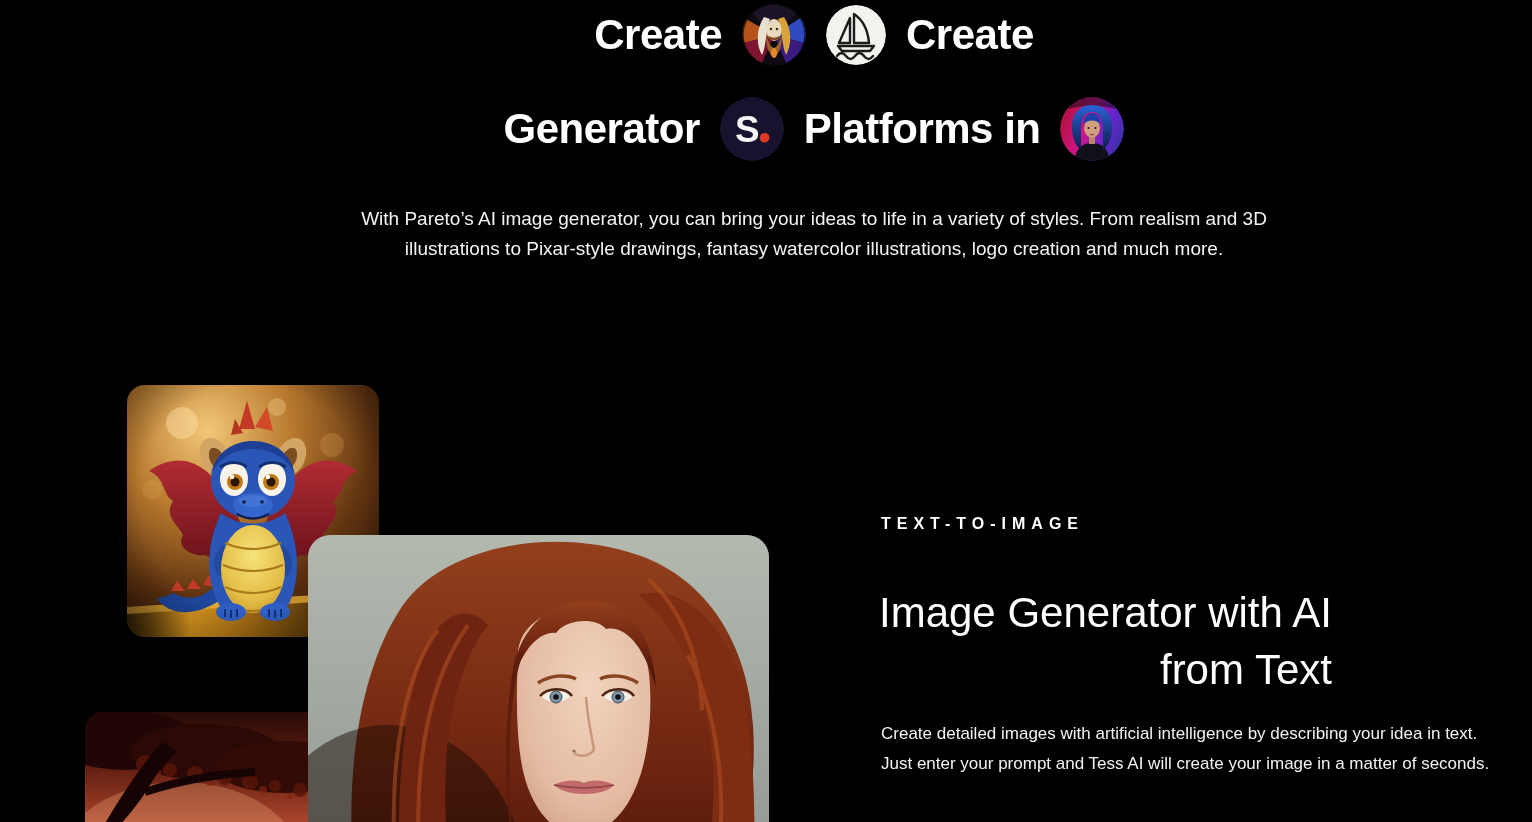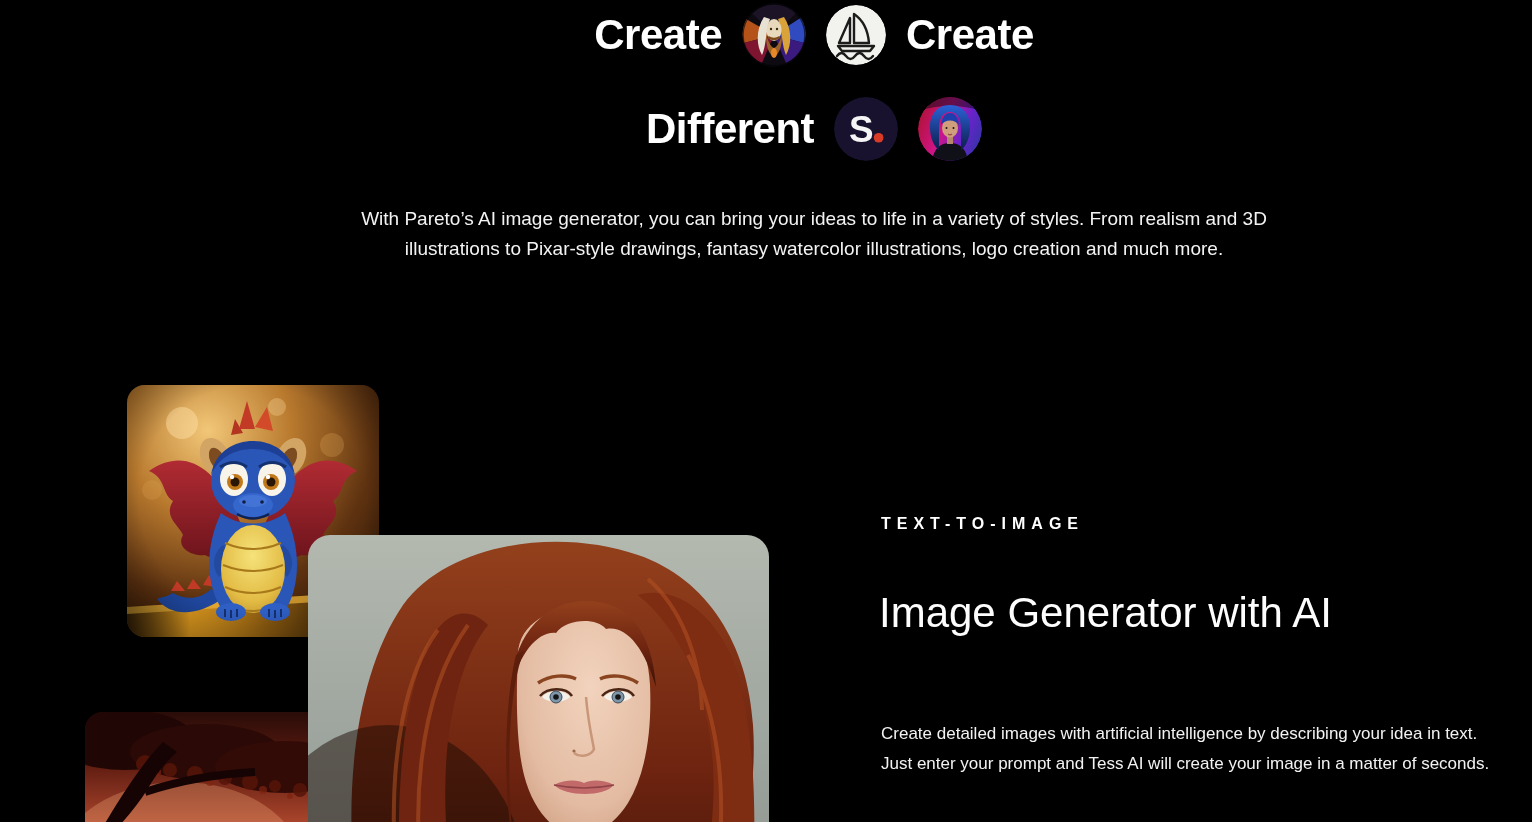--- a/index.html
+++ b/index.html
@@ -73,28 +73,29 @@
           <path d="M28,9 C37,15 42,26 43,38 L28,38 Z"></path>
           <path d="M12,41 L48,41 L44,46 L16,46 Z"></path>
           <path d="M11,51 c3,-4 6,-4 9,0 c3,4 6,4 9,0 c3,-4 6,-4 9,0 c3,4 6,4 9,0"></path>
         </g>
       </svg>
     </span>
     <span>Create</span>
   </div>
 
   <div class="hero-line hero-line2">
-    <span>Different</span>
+    <span>Generator</span>
     <span class="hero-icon icon-64">
       <svg viewBox="0 0 66 66">
         <circle cx="33" cy="33" r="33" fill="#18122e"></circle>
         <text x="28" y="46" font-family="Liberation Sans, sans-serif" font-size="38" font-weight="700" fill="#f5f5f5" text-anchor="middle">S</text>
         <circle cx="46" cy="42" r="5" fill="#d93b27"></circle>
       </svg>
     </span>
+    <span>Platforms in</span>
     <span class="hero-icon icon-64">
       <svg viewBox="0 0 64 64">
         <defs>
           <clipPath id="tclip">
               <circle cx="32" cy="32" r="32"></circle>
             </clipPath>
           <linearGradient id="tbg" x1="0" y1="0.3" x2="1" y2="0.7">
             <stop offset="0" stop-color="#b11238"></stop>
               <stop offset="0.4" stop-color="#d01488"></stop>
             <stop offset="0.7" stop-color="#6a22cc"></stop>
@@ -308,16 +309,17 @@
       <path d="M278,162 C280,186 284,204 286,214 C283,221 272,223 266,218" stroke="#c89678" stroke-width="2.5" fill="none"></path>
       <circle cx="266" cy="216" r="1.6" fill="#9a6a4c"></circle>
       <path d="M246,250 C258,244 270,245 276,248 C282,245 294,244 306,250 C296,262 258,262 246,250 Z" fill="#c2696a"></path>
       <path d="M246,250 Q276,256 306,250" stroke="#8e4446" stroke-width="1.5" fill="none"></path>
     </svg>
   </div>
 
   <div class="eyebrow">TEXT-TO-IMAGE</div>
   <div class="heading">
     <span>Image Generator with AI</span>
+    <span>from Text</span>
   </div>
   <div class="body-copy">Create detailed images with artificial intelligence by describing your idea in text. Just enter your prompt and Tess AI will create your image in a matter of seconds.</div>
 
 </div>
 
 </body></html>

